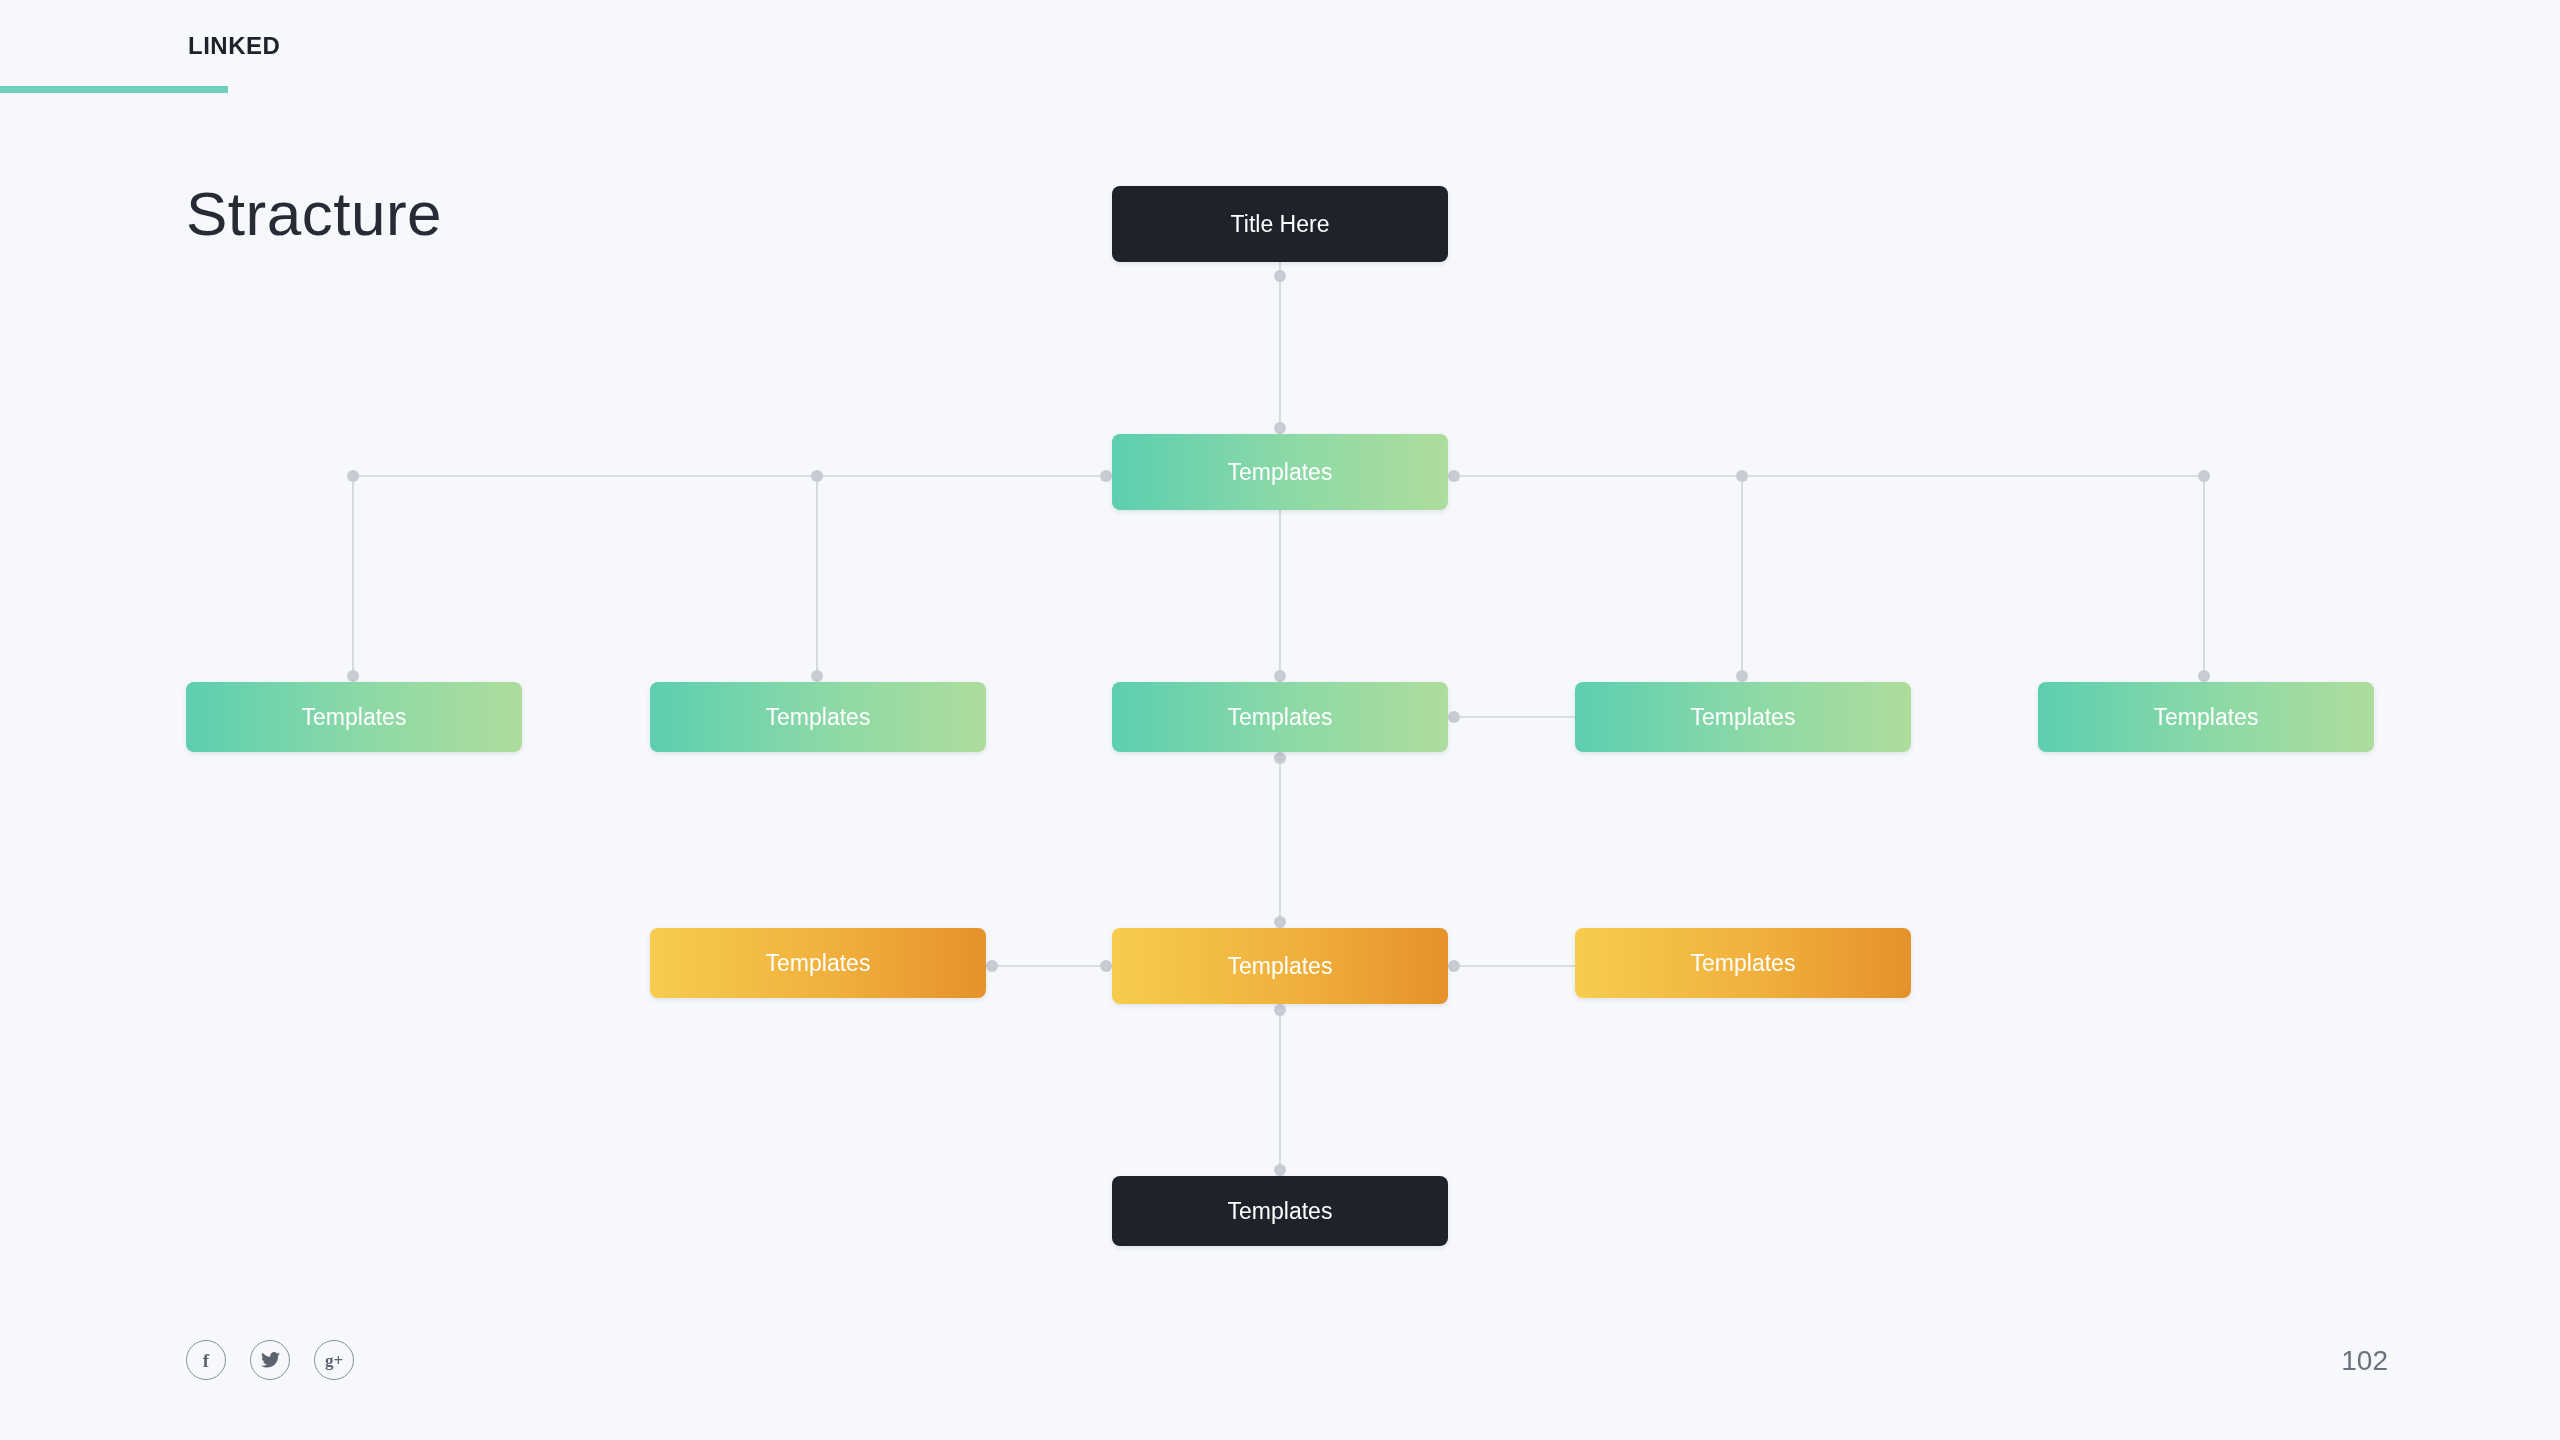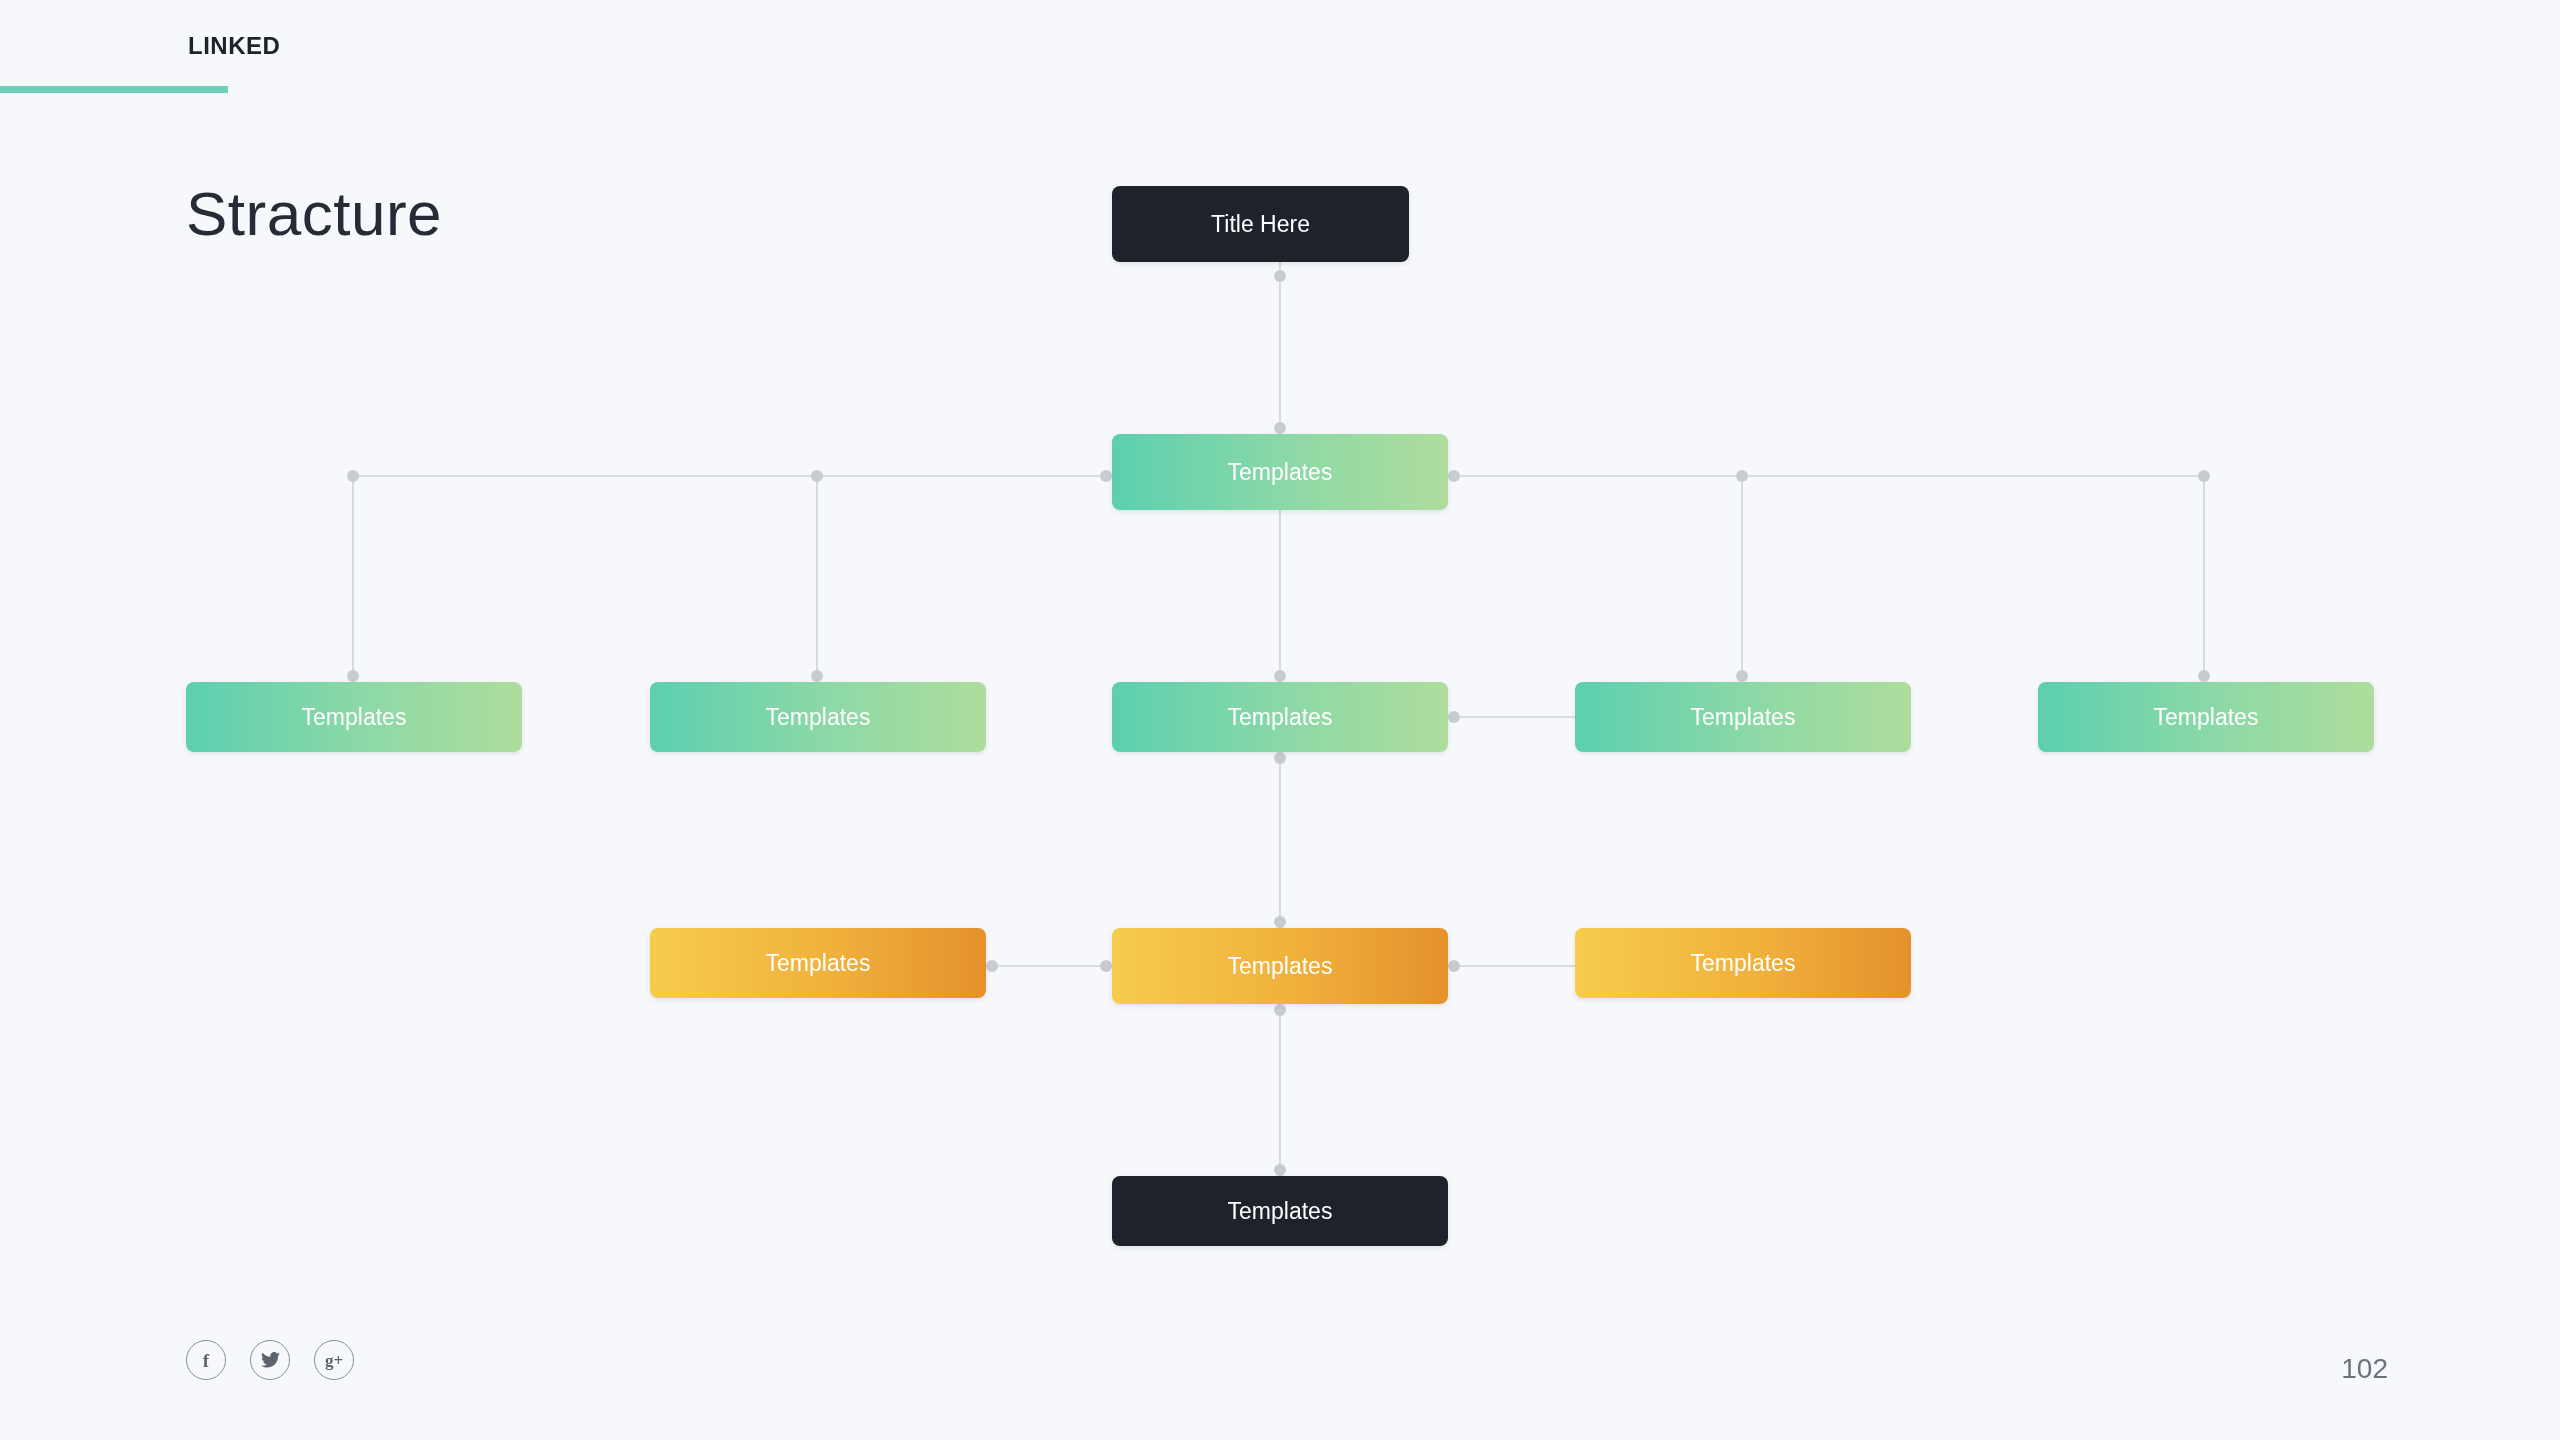--- a/index.html
+++ b/index.html
@@ -115,21 +115,20 @@
     font-family: "Liberation Serif", serif;
   }
 
   .page-number {
     position: absolute;
     right: 172px;
     top: 1345px;
     font-size: 28px;
     color: #6b727c;
     font-weight: 400;
-    margin-top: 8px;
   }
 </style>
 </head>
 <body>
 
 <div class="header-label">LINKED</div>
 <div class="header-rule"></div>
 
 <div class="page-title">Stracture</div>
 
@@ -180,21 +179,21 @@
       <circle cx="1280" cy="922" r="6"></circle>
       <circle cx="992" cy="966" r="6"></circle>
       <circle cx="1106" cy="966" r="6"></circle>
       <circle cx="1454" cy="966" r="6"></circle>
       <circle cx="1581" cy="966" r="6"></circle>
       <circle cx="1280" cy="1010" r="6"></circle>
       <circle cx="1280" cy="1170" r="6"></circle>
     </g>
   </svg>
 
-  <div class="node dark" style="left:1112px; top:186px; width:297px; height:76px;">
+  <div class="node dark" style="left:1112px; top:186px; width:336px; height:76px;">
     <span>Title Here</span>
   </div>
 
   <div class="node teal" style="left:1112px; top:434px; width:336px; height:76px;">
     <span>Templates</span>
   </div>
 
   <div class="node teal" style="left:186px; top:682px; width:336px; height:70px;">
     <span>Templates</span>
   </div>

